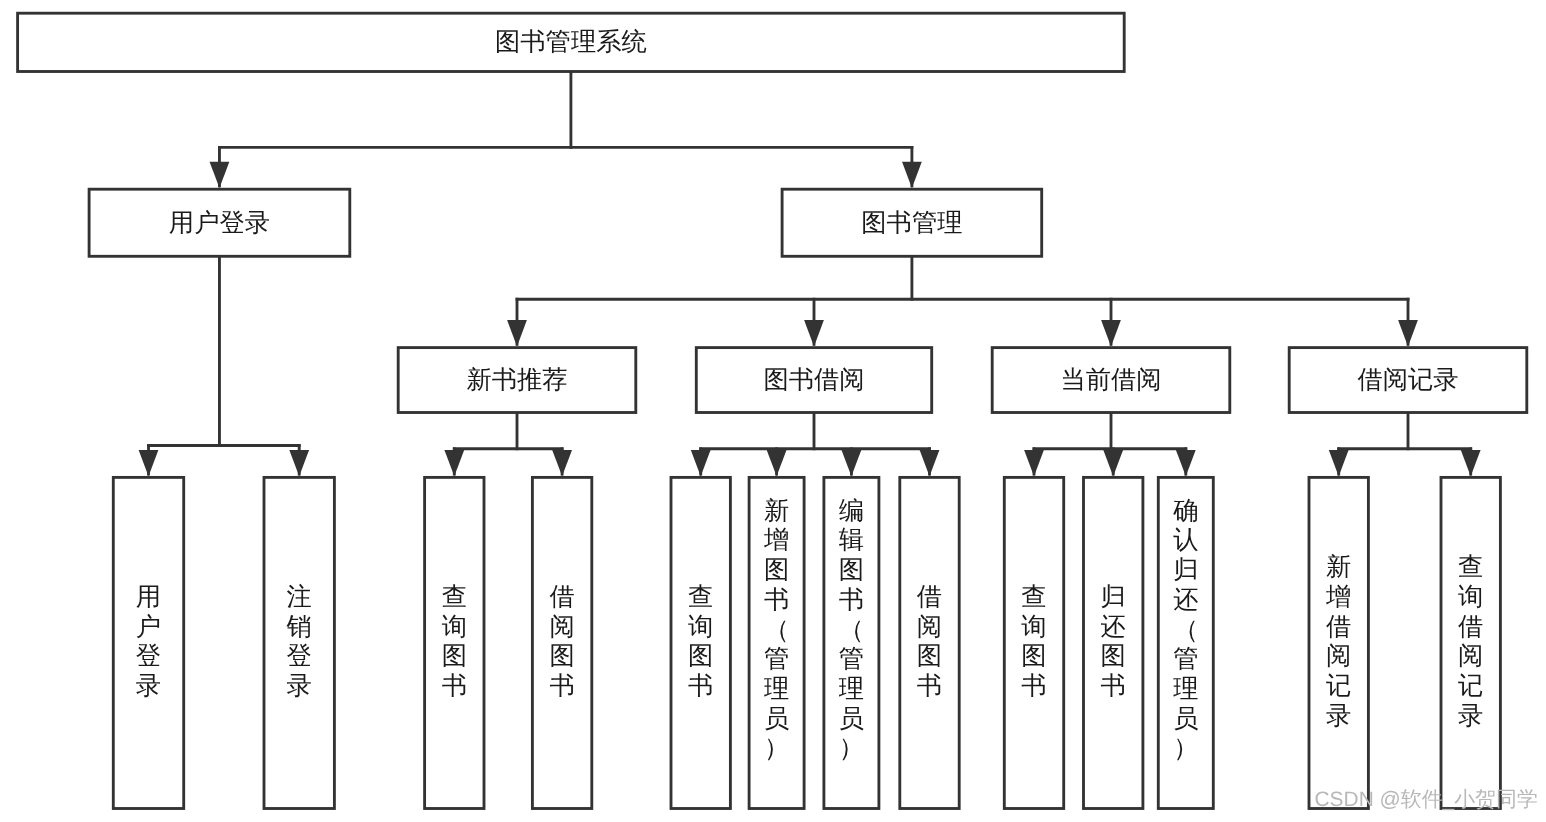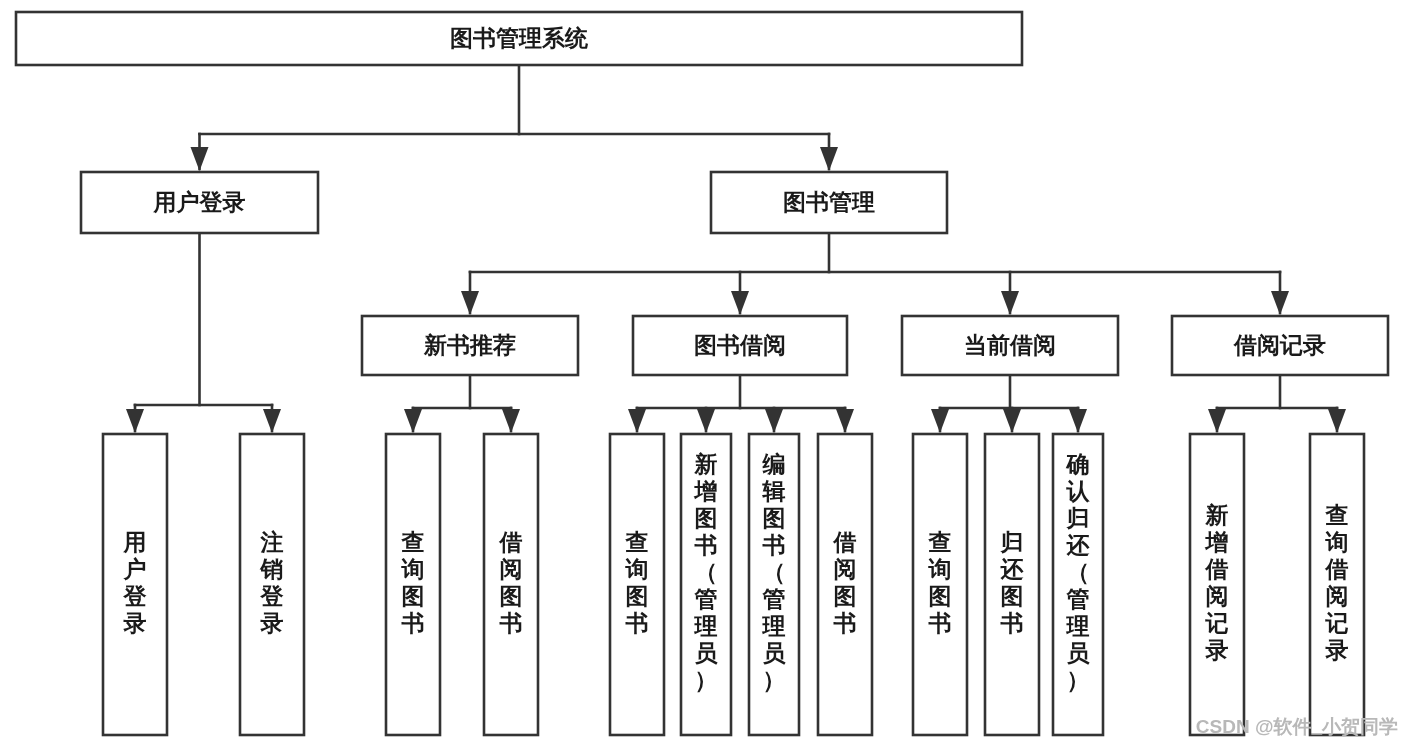--- a/index.html
+++ b/index.html
@@ -11,21 +11,20 @@
     width: 1405px;
     height: 747px;
     overflow: hidden;
     font-family: "Liberation Sans", "DejaVu Sans", sans-serif;
     position: relative;
   }
   #diagram-root {
     position: relative;
     width: 1287px;
     height: 747px;
-    font-weight: bold;
   }
   svg#diagram-svg {
     position: absolute;
     left: 0;
     top: 0;
     width: 1405px;
     height: 747px;
     display: block;
   }
   .node-box {

